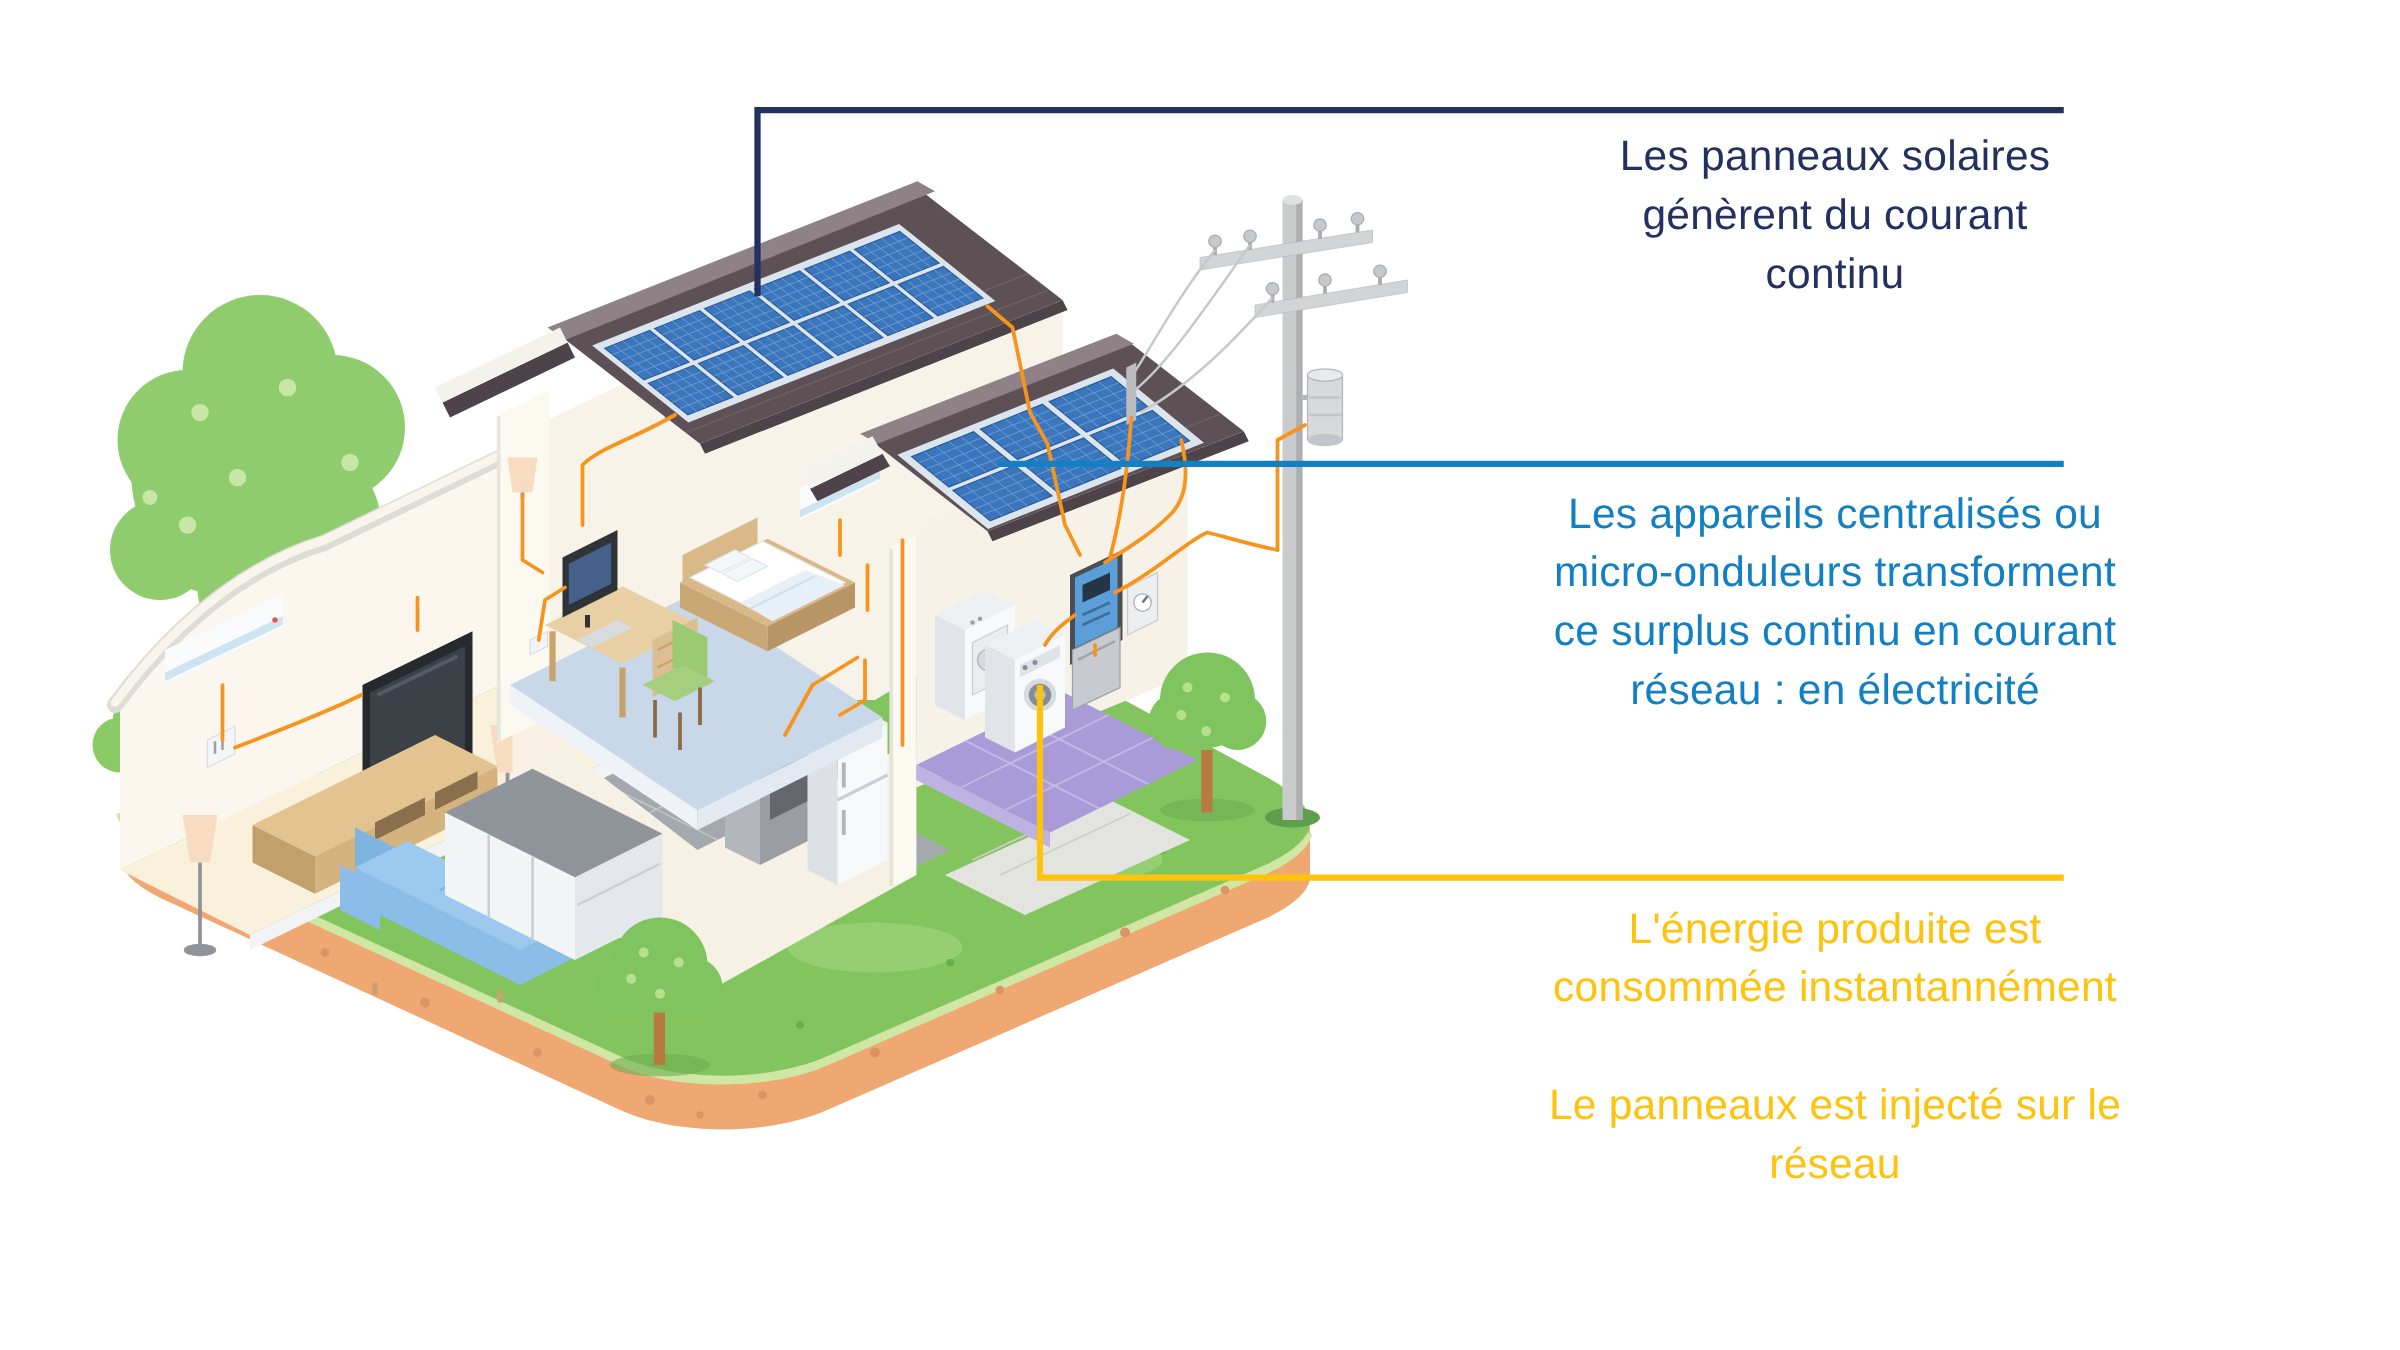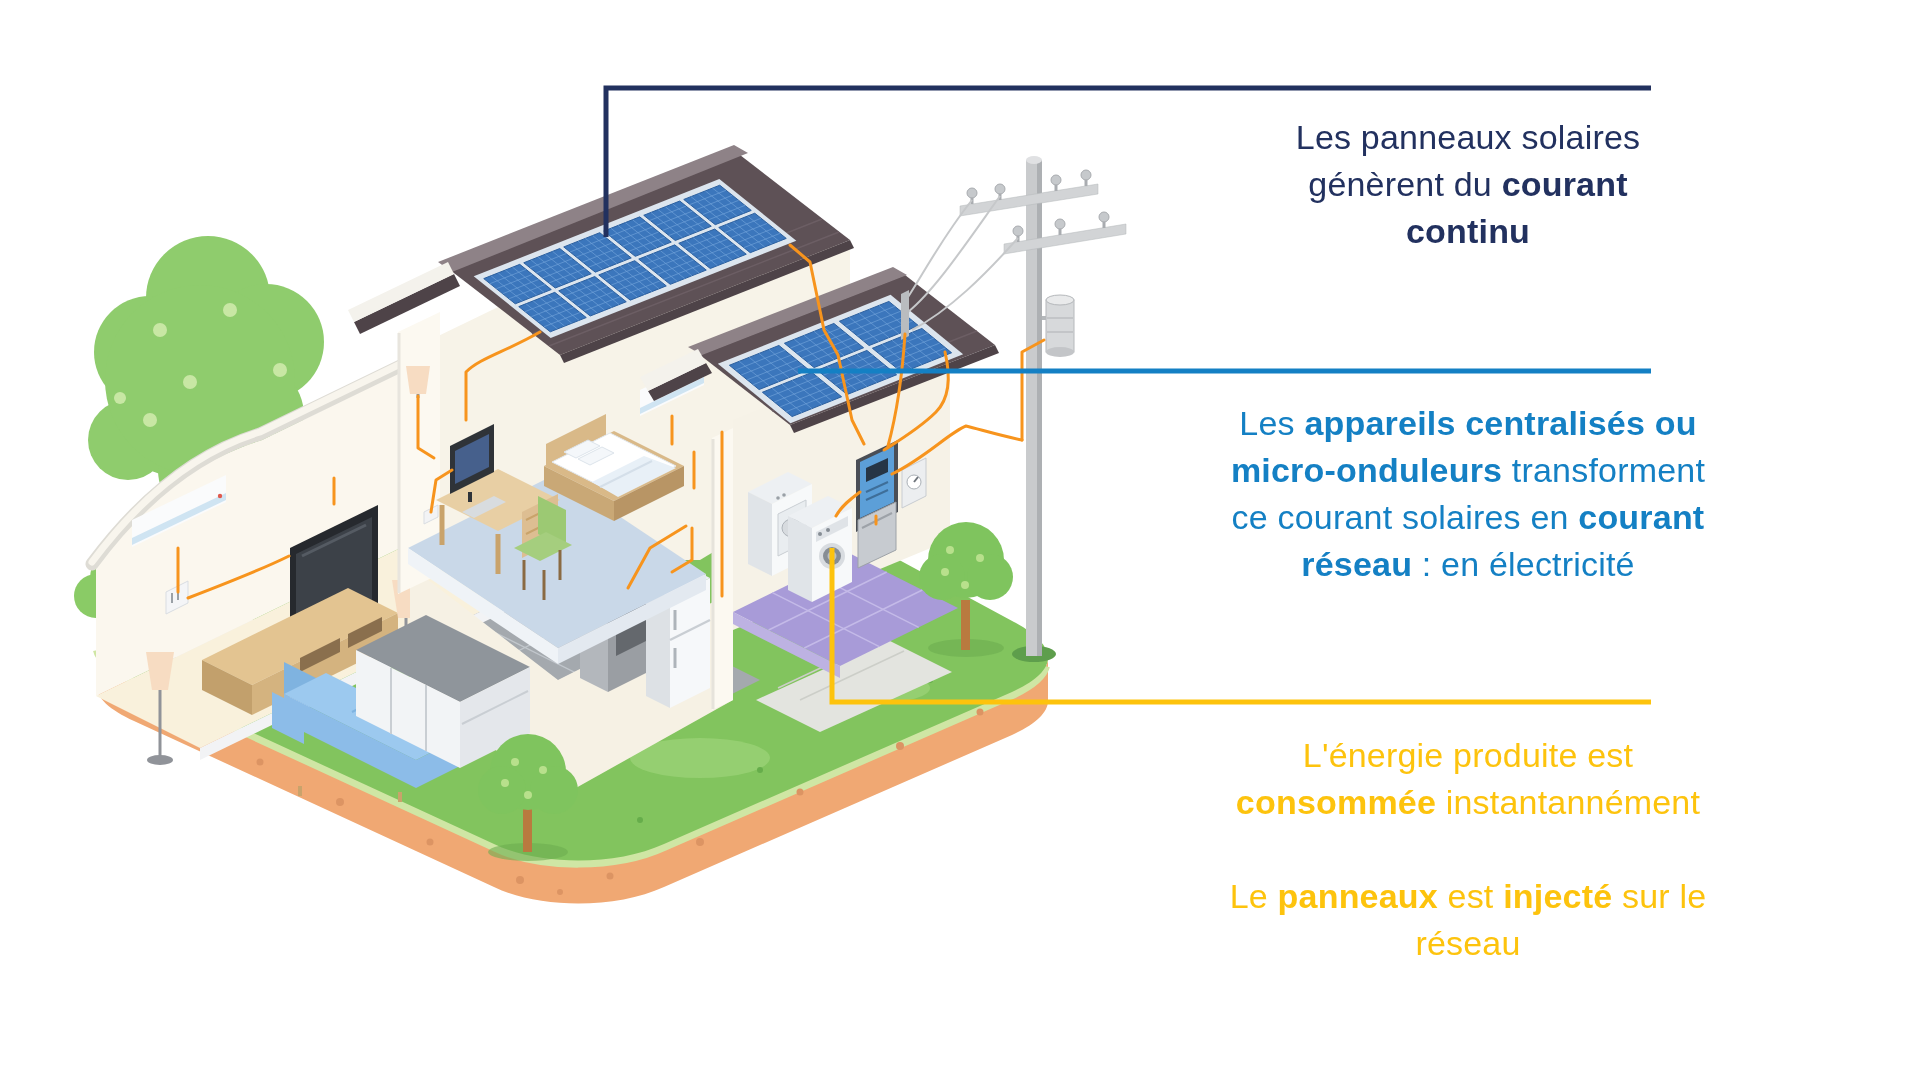--- a/index.html
+++ b/index.html
@@ -4,23 +4,23 @@
 <title>Autoconsommation solaire</title>
 <style>
   html,body{margin:0;padding:0}
   body{
     width:1920px;height:1080px;position:relative;overflow:hidden;background:#ffffff;
     font-family:"Liberation Sans", sans-serif;
   }
   #scene{position:absolute;left:0;top:0;width:1920px;height:1080px}
   .callout{
     position:absolute;left:1118px;width:700px;text-align:center;
-    font-size:34px;line-height:47px;font-weight:400;letter-spacing:.2px;margin-top:12px;
+    font-size:34px;line-height:47px;font-weight:400;letter-spacing:.2px;
   }
-  .callout .b{font-weight:700}
+  .callout .b{font-weight:400}
   #callout-dc{top:102px;color:var(--navy,#22315F)}
   #callout-inverter{top:388px;color:var(--blue,#1480C4)}
   #callout-consumption{top:720px;color:var(--yellow,#FDC30D)}
   .tline{min-height:47px}
 </style>
 </head>
 <body>
 
 <svg id="scene" viewBox="0 0 1920 1080" xmlns="http://www.w3.org/2000/svg">
 
@@ -596,21 +596,21 @@
 </svg>
 
 <div id="callout-dc" class="callout">
     <div class="tline"><span>Les panneaux solaires</span></div>
     <div class="tline"><span>génèrent du </span><span class="b">courant</span></div>
     <div class="tline"><span class="b">continu</span></div>
   </div>
 <div id="callout-inverter" class="callout">
     <div class="tline"><span>Les </span><span class="b">appareils centralisés ou</span></div>
     <div class="tline"><span class="b">micro-onduleurs</span><span> transforment</span></div>
-    <div class="tline"><span>ce courant solaires en </span><span class="b">courant</span></div>
+    <div class="tline"><span>ce surplus continu en </span><span class="b">courant</span></div>
     <div class="tline"><span class="b">réseau</span><span> : en électricité</span></div>
   </div>
 <div id="callout-consumption" class="callout">
     <div class="tline"><span>L'énergie produite est</span></div>
     <div class="tline"><span class="b">consommée</span><span> instantannément</span></div>
     <div class="tline">&nbsp;</div>
     <div class="tline"><span>Le </span><span class="b">panneaux</span><span> est </span><span class="b">injecté</span><span> sur le</span></div>
     <div class="tline"><span>réseau</span></div>
   </div>
 

